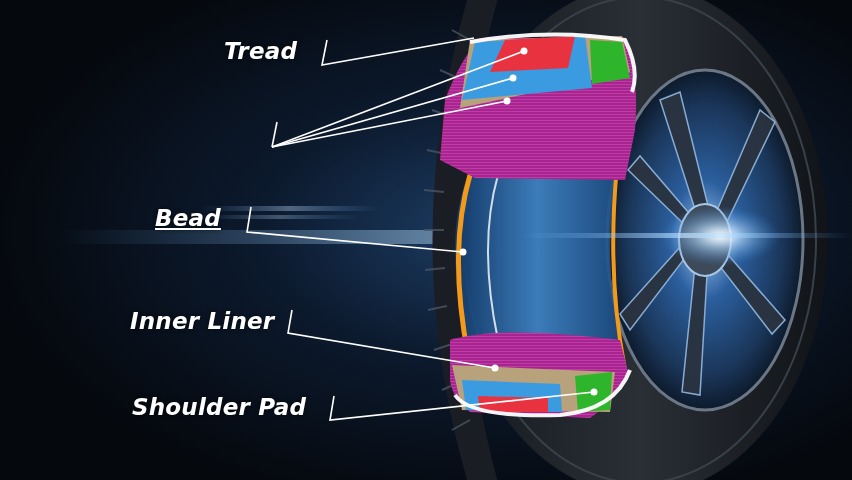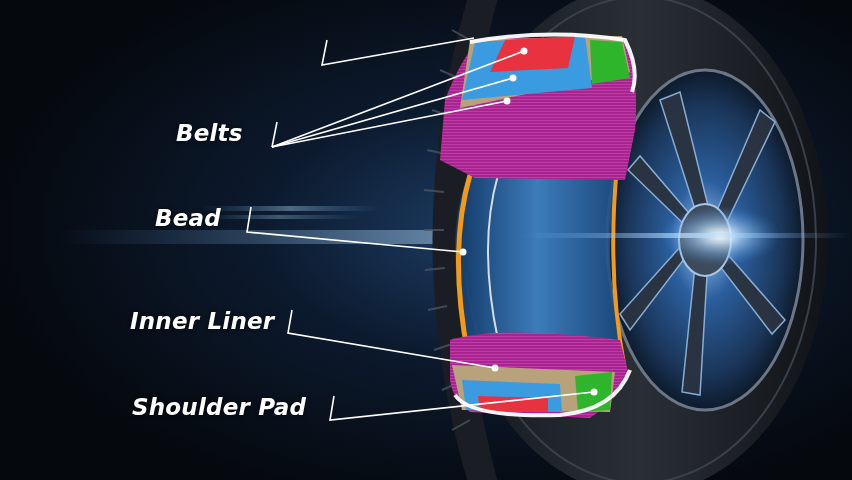--- a/index.html
+++ b/index.html
@@ -142,17 +142,17 @@
     <g fill="#ffffff">
       <circle cx="524" cy="51" r="3.5"></circle>
       <circle cx="513" cy="78" r="3.5"></circle>
       <circle cx="507" cy="101" r="3.5"></circle>
       <circle cx="463" cy="252" r="3.5"></circle>
       <circle cx="495" cy="368" r="3.5"></circle>
       <circle cx="594" cy="392" r="3.5"></circle>
     </g>
   </svg>
 
-  <div class="label" style="left:176px; top:120px;">Belts</div>
-  <div class="label" style="left:155px; top:205px;">Bead</div>
+  <div class="label" style="left:224px; top:38px;">Tread</div>
+  <div class="label" style="left:155px; top:205px;text-decoration:underline;">Bead</div>
   <div class="label" style="left:130px; top:308px;">Inner Liner</div>
   <div class="label" style="left:132px; top:394px;text-align:center;">Shoulder Pad</div>
 </div>
 
 </body></html>

